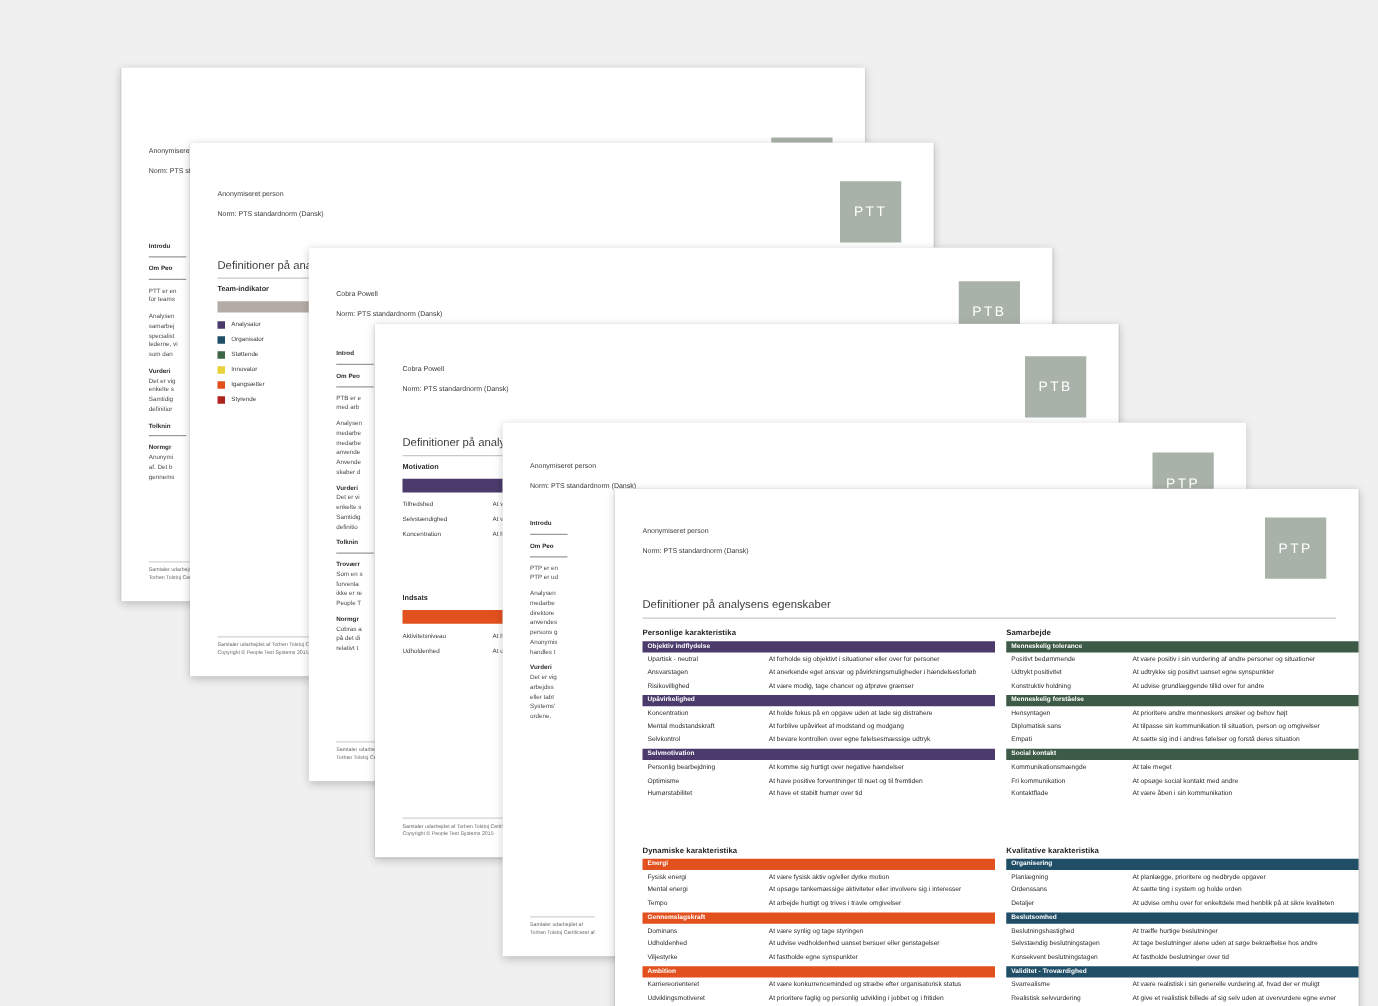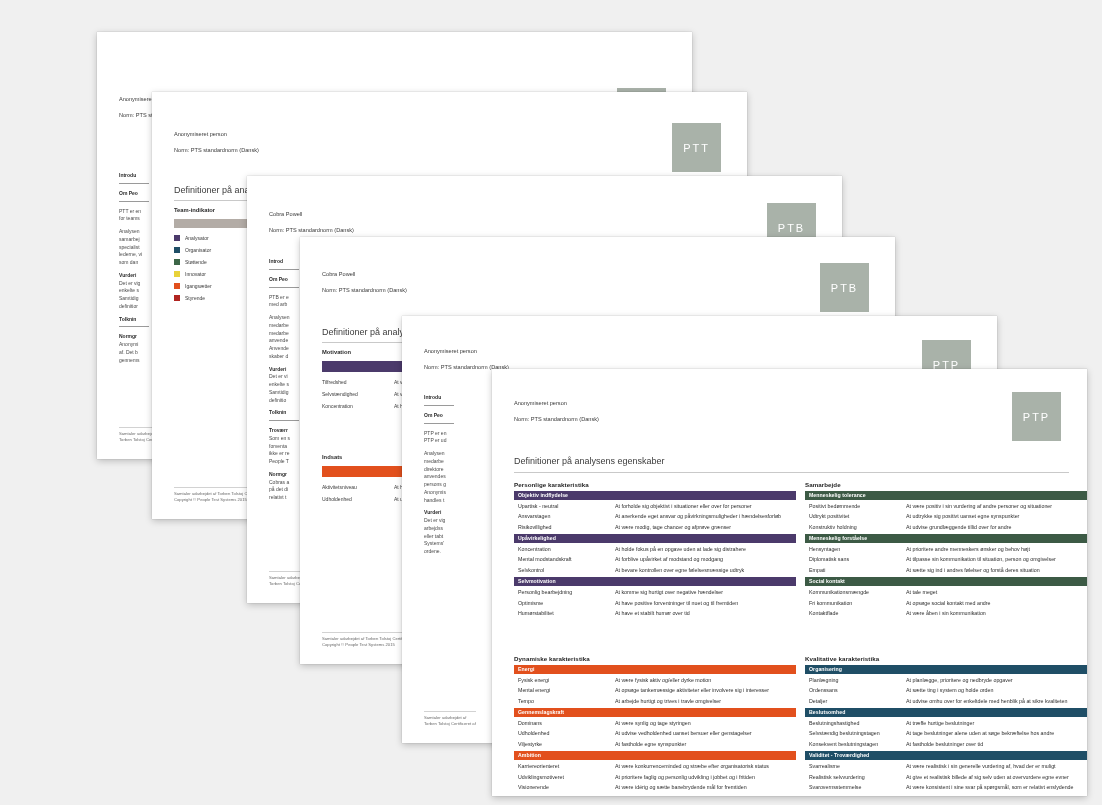--- a/index.html
+++ b/index.html
@@ -11,20 +11,21 @@
     height: 805px;
     background: #f0f0f0;
     font-family: "Liberation Sans", sans-serif;
     overflow: hidden;
     position: relative;
   }
 
   .stage {
     position: absolute;
     inset: 0;
+    margin-top: 22px;
   }
 
   
   .sheet {
     position: absolute;
     background: #ffffff;
     box-shadow: 0 2px 7px rgba(0,0,0,0.22), 0 0 1px rgba(0,0,0,0.25);
     overflow: hidden;
   }
 

